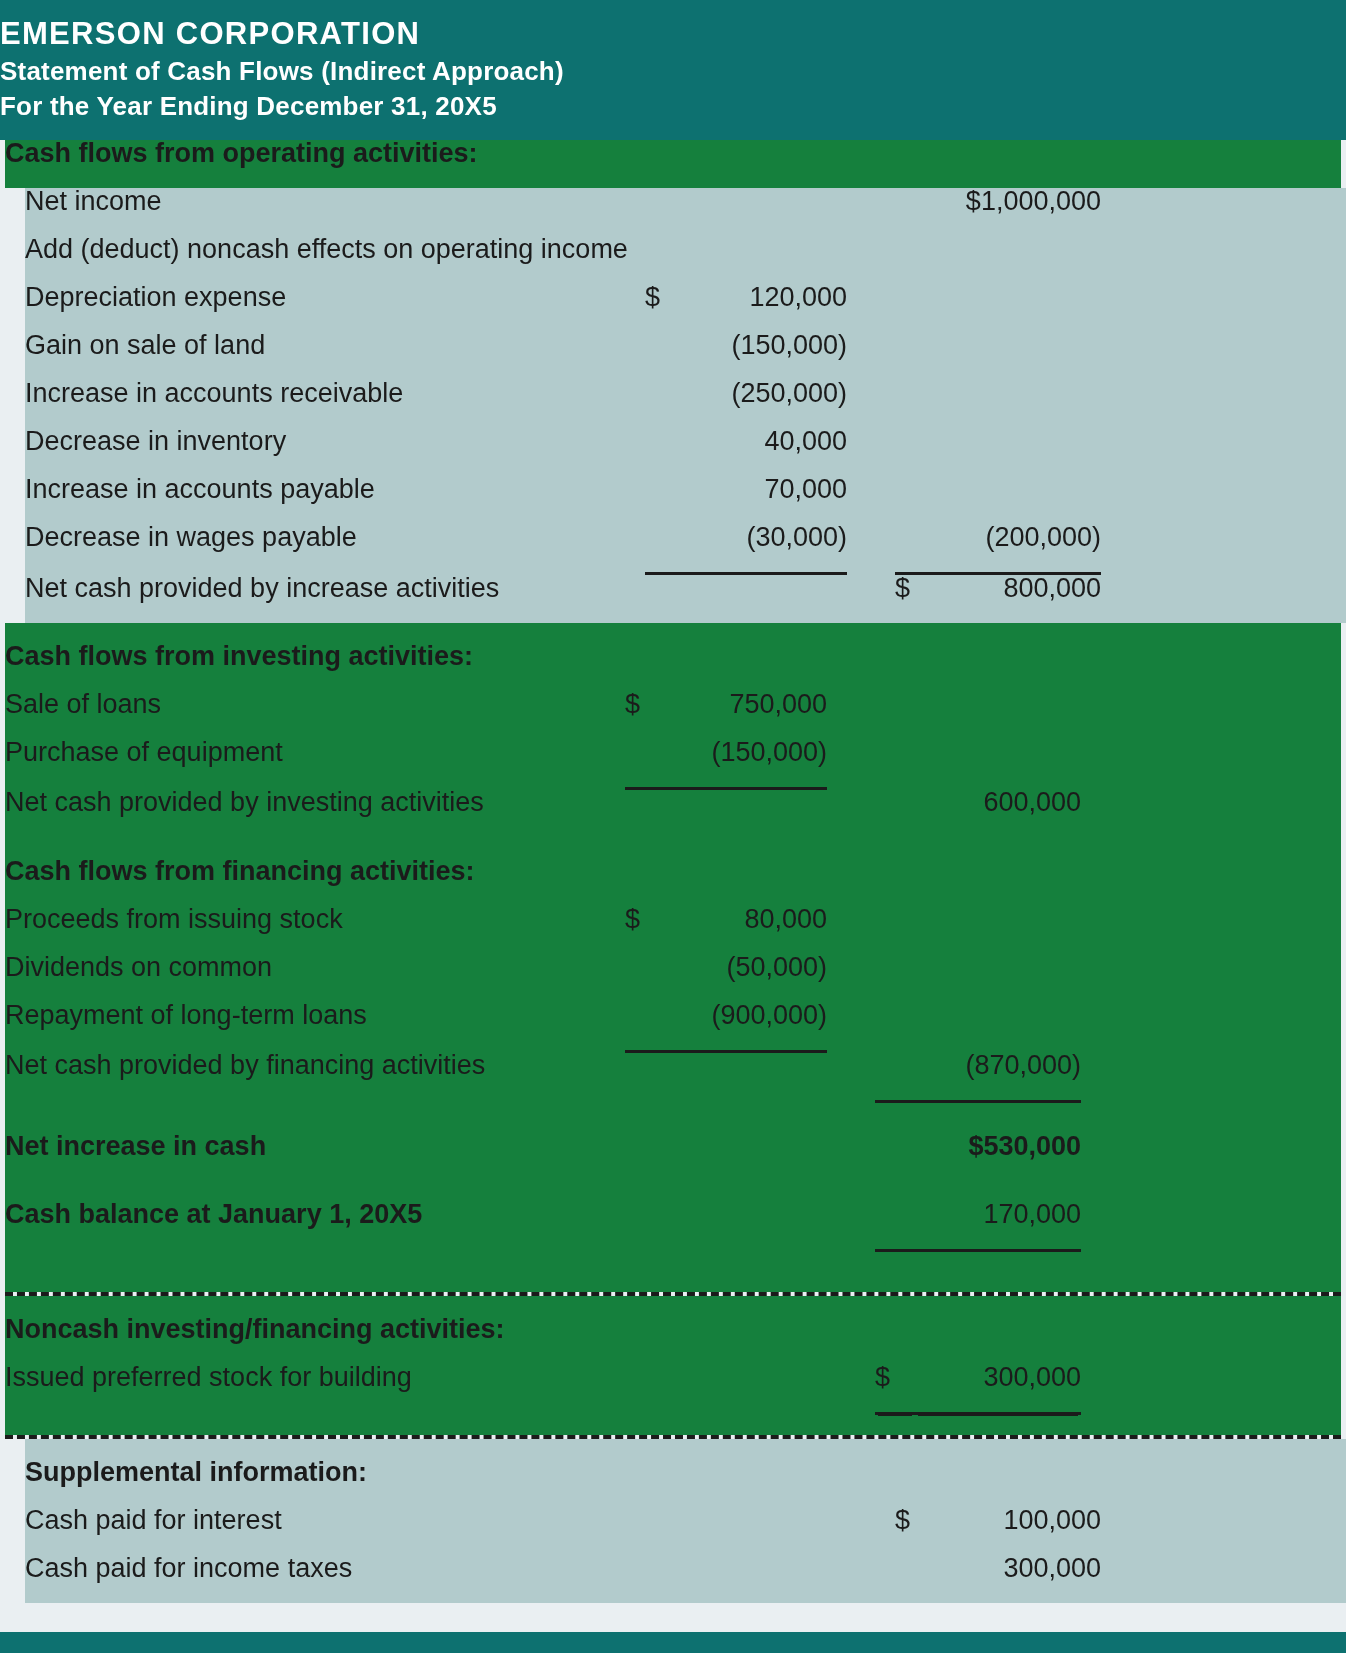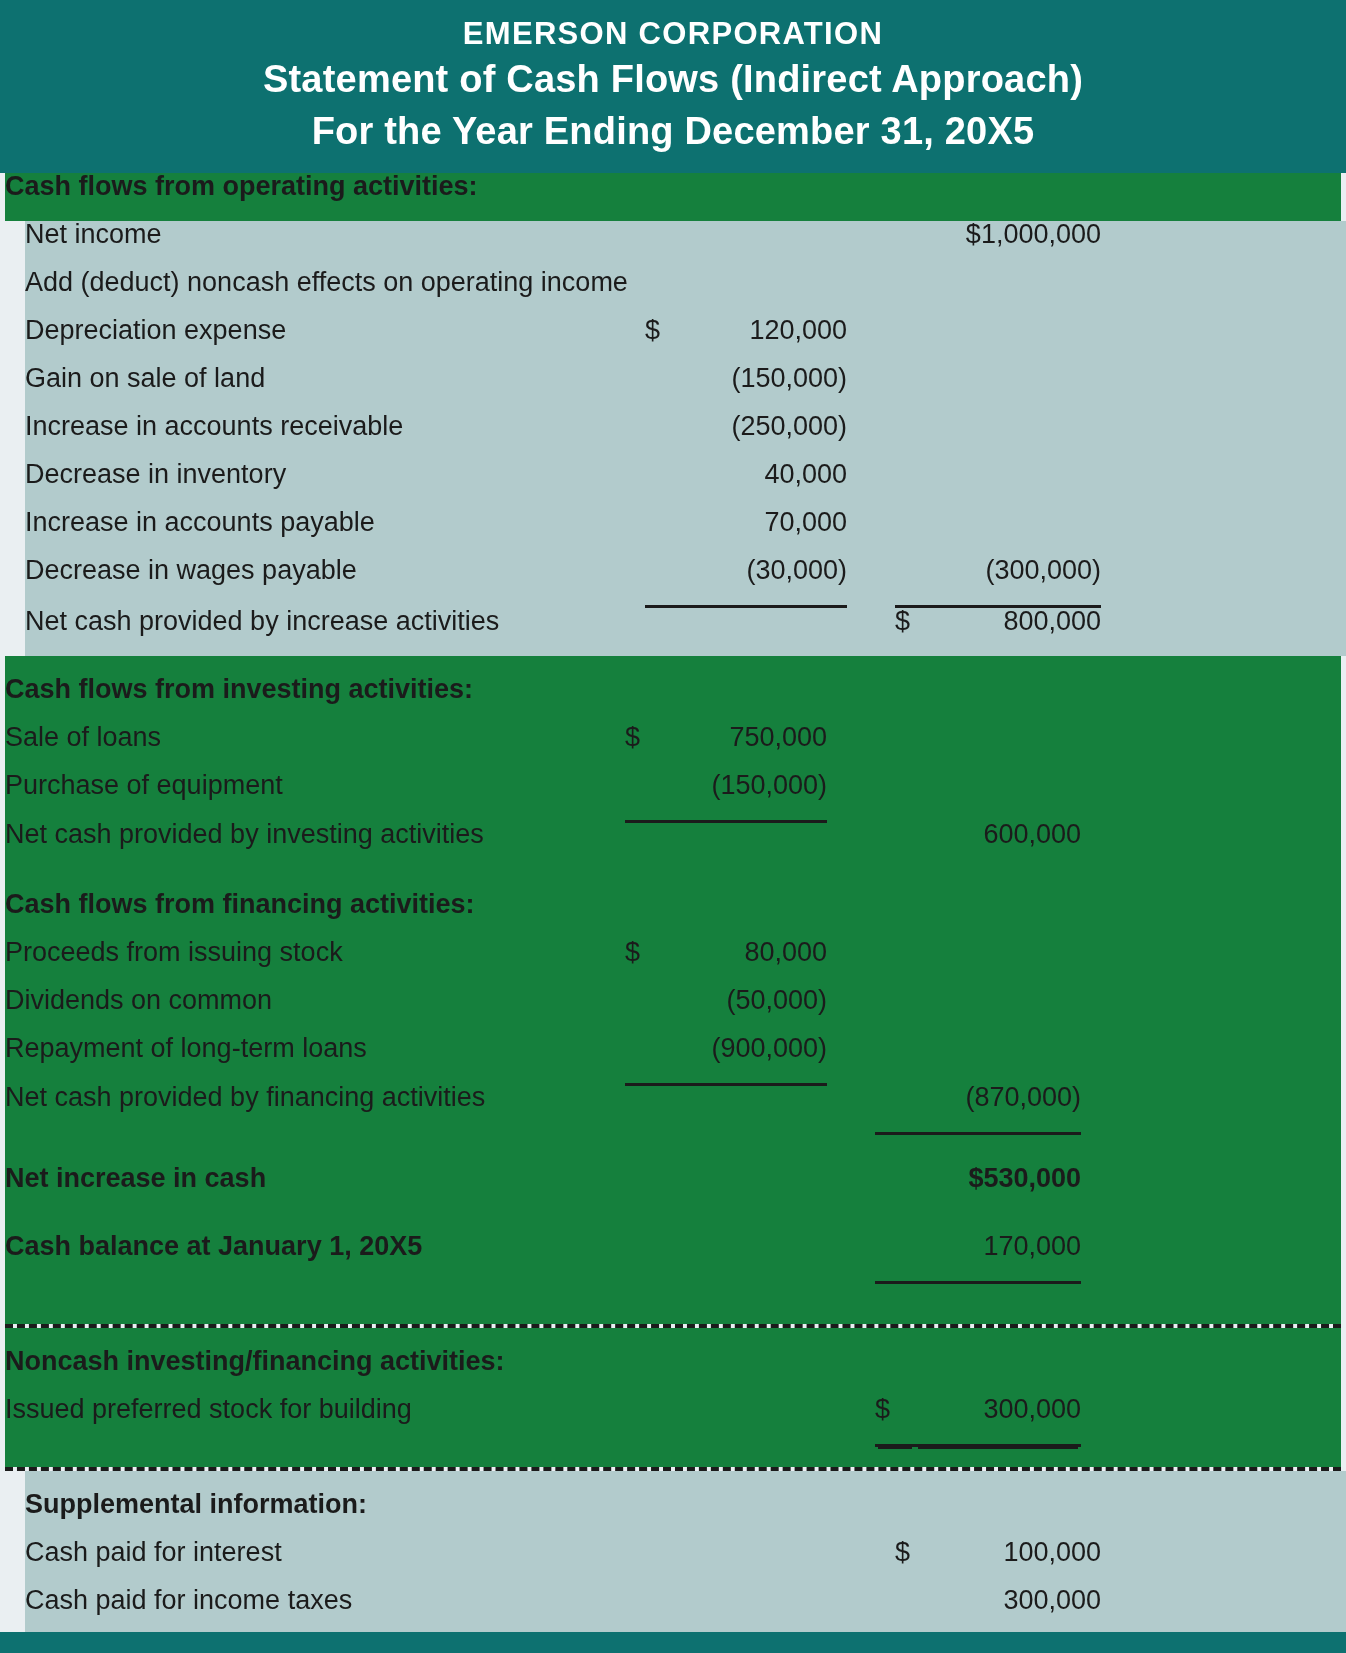--- a/index.html
+++ b/index.html
@@ -15,32 +15,32 @@
     font-family: "Liberation Sans", sans-serif;
     overflow: hidden;
     box-sizing: border-box;
   }
 
   
   .doc-header {
     background: #0d7170;
     color: #ffffff;
     padding: 14px 0 16px 0;
-    text-align: center;
+    text-align: left;
     font-weight: bold;
     letter-spacing: 0.2px;
   }
   .doc-header .line1 {
     font-size: 31px;
     letter-spacing: 1.3px;
     line-height: 1.3;
   }
   .doc-header .line2,
   .doc-header .line3 {
-    font-size: 38px;
+    font-size: 26px;
     line-height: 1.35;
   }
 
   
   .body-wrap {
     padding: 0 5px 0 5px;
     box-sizing: border-box;
   }
 
   .band { width: 100%; box-sizing: border-box; }
@@ -204,21 +204,21 @@
           <td class="num">70,000</td>
           <td colspan="4"></td>
         </tr>
 
         <tr class="row">
           <td class="lbl-i2">Decrease in wages payable</td>
           <td class="sym ul-single rule-cell"></td>
           <td class="num ul-single rule-cell">(30,000)</td>
           <td></td>
           <td class="sym ul-single rule-cell"></td>
-          <td class="num ul-single rule-cell">(300,000)</td>
+          <td class="num ul-single rule-cell">(200,000)</td>
           <td></td>
         </tr>
 
         <tr class="row">
           <td class="lbl-i3">Net cash provided by increase activities</td>
           <td colspan="3"></td>
           <td class="sym">$</td>
           <td class="num">800,000</td>
           <td></td>
         </tr>

